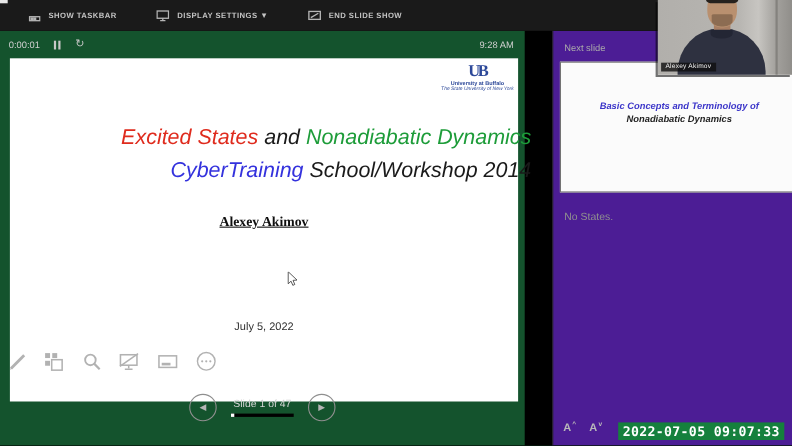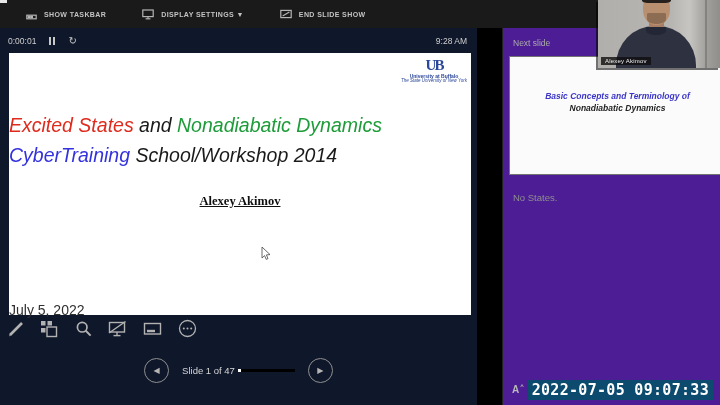--- a/index.html
+++ b/index.html
@@ -6,53 +6,53 @@
     font-family:"Liberation Sans",sans-serif;-webkit-font-smoothing:antialiased;position:relative}
 
   
   #top-toolbar{position:absolute;left:0;top:0;width:720px;height:28px;background:#1a1a1a;
     display:flex;align-items:center;padding-left:26px;gap:36px;z-index:2}
   .tt-item{display:flex;align-items:center;gap:7px;color:#bdbdbd;cursor:default}
   .tt-item span{font-size:7px;font-weight:bold;letter-spacing:.4px;color:#c3c3c3}
   .tt-item svg{stroke:#b5b5b5;fill:none;stroke-width:1.2}
 
   
-  #left-panel{position:absolute;left:0;top:28px;width:477px;height:377px;background:#0f172a}
+  #left-panel{position:absolute;left:0;top:28px;width:477px;height:377px;background:#14532d}
   .timer-row{position:absolute;top:8px;left:8px;display:flex;align-items:center;gap:12px}
   .timer{font-size:8.5px;color:#cfcfcf}
   .pause-btn{display:flex;gap:2px;align-items:center;padding:1px}
   .pause-btn i{display:block;width:2px;height:8px;background:#c8c8c8}
   .restart-btn{font-size:10px;color:#c8c8c8;line-height:10px}
   .clock{position:absolute;top:8px;right:10px;font-size:8.5px;color:#cfcfcf}
 
   
-  #slide{position:absolute;left:9px;top:25px;width:462px;height:262px;background:#ffffff;color:#111}
+  #slide{position:absolute;left:9px;top:25px;width:462px;height:312px;background:#ffffff;color:#111}
   #ub-logo{position:absolute;top:4px;right:4px;width:66px;text-align:center;line-height:1.1}
   .logo-ub{font-size:15px;font-weight:900;color:var(--logo-blue);letter-spacing:-2px;font-family:"Liberation Serif",serif}
   .logo-l1{font-size:5px;font-weight:bold;color:var(--logo-blue)}
   .logo-l2{font-size:4.5px;font-style:italic;color:var(--logo-blue)}
-  #slide-title{position:absolute;top:57px;left:0;width:100%;text-align:left;
+  #slide-title{position:absolute;top:57px;left:12px;width:100%;text-align:right;
     font-style:italic;font-size:19.5px;line-height:30px;color:#1a1a1a}
   .t-red{color:var(--accent-red)} .t-green{color:var(--accent-green)} .t-blue{color:var(--accent-blue)}
   #author{position:absolute;top:141px;width:100%;text-align:center;
     font-family:"Liberation Serif",serif;font-weight:bold;text-decoration:underline;font-size:12.5px;color:#0f0f0f}
   #affiliation{position:absolute;top:179px;width:100%;text-align:center;font-size:11px;color:#242424}
-  #slide-date{position:absolute;top:249px;width:100%;font-size:14px;color:#303030}
+  #slide-date{position:absolute;top:239px;width:100%;text-align:center;font-size:10px;color:#303030}
   #cursor{position:absolute;left:252px;top:194px}
 
   
   #tools{position:absolute;left:7px;top:291px;display:flex;align-items:center;gap:15px}
   #tools .tool{display:flex;align-items:center;justify-content:center}
   #tools svg{stroke:#b2b2b2;fill:none;stroke-width:1.4}
 
   
   #nav-row{position:absolute;top:330px;left:0;width:100%;display:flex;justify-content:center;align-items:center;gap:13px}
   .nav-btn{width:23px;height:23px;border:1.5px solid #8f8f8f;border-radius:50%;
     display:flex;align-items:center;justify-content:center;color:#b5b5b5;font-size:8px;line-height:1;background:transparent}
-  .counter-wrap{display:flex;flex-direction:row;align-items:center;gap:3px}
+  .counter-wrap{display:flex;flex-direction:column;align-items:center;gap:3px}
   .counter{font-size:9.5px;color:#d6d6d6}
   .pbar{width:57px;height:3px;background:#000;display:flex}
   .pfill{width:3px;height:3px;background:#fff}
 
   
   #right-panel{position:absolute;left:502px;top:28px;width:243px;height:377px;background:#4c1d95;border-left:1px solid #222}
   #next-label{position:absolute;top:10px;left:10px;font-size:8.5px;color:#ababab}
   #next-thumb{position:absolute;top:28px;left:6px;width:215px;height:117px;background:#fbfbfb;border:1px solid #737373}
   .thumb-text{position:absolute;top:33px;left:0;width:100%;text-align:center;
     font-style:italic;font-size:8.5px;font-weight:600;line-height:12px}
@@ -71,22 +71,22 @@
     border-radius:48% 48% 0 0 / 85% 85% 0 0}
   .collar{position:absolute;left:48px;top:27px;width:20px;height:8px;background:#232634;border-radius:0 0 50% 50%}
   .neck{position:absolute;left:51px;top:17px;width:15px;height:12px;background:#a87f64}
   .head{position:absolute;left:45px;top:-8px;width:27px;height:33px;background:#b9906f;border-radius:46%}
   .hair{position:absolute;left:44px;top:-10px;width:29px;height:13px;background:#26211d;border-radius:50% 50% 20% 20%}
   .beard{position:absolute;left:49px;top:13px;width:19px;height:11px;background:#7d6048;border-radius:10% 10% 45% 45%;opacity:.75}
   #cam-name{position:absolute;left:3px;bottom:3px;background:rgba(15,15,15,.8);color:#efefef;
     font-size:6px;padding:1px 4px;letter-spacing:.2px}
 
   
-  #timestamp{position:absolute;right:7px;bottom:5px;z-index:40;background:#0c4a6e;color:#fff;
-    font-family:"DejaVu Sans Mono",monospace;font-weight:bold;font-size:15px;padding:1px 4px;letter-spacing:.3px}
+  #timestamp{position:absolute;right:7px;bottom:5px;z-index:40;background:#15803d;color:#fff;
+    font-family:"DejaVu Sans Mono",monospace;font-weight:bold;font-size:12px;padding:1px 4px;letter-spacing:.3px}
 
   #corner-artifact{position:absolute;left:0;top:0;width:7px;height:3px;background:#e8e8e8;z-index:3}
 </style>
 </head>
 <body>
 
 <div id="top-toolbar">
   <div class="tt-item">
     <svg width="11" height="11" viewBox="0 0 11 11">
       <rect x="0.8" y="6.2" width="9.4" height="3.6"></rect>

